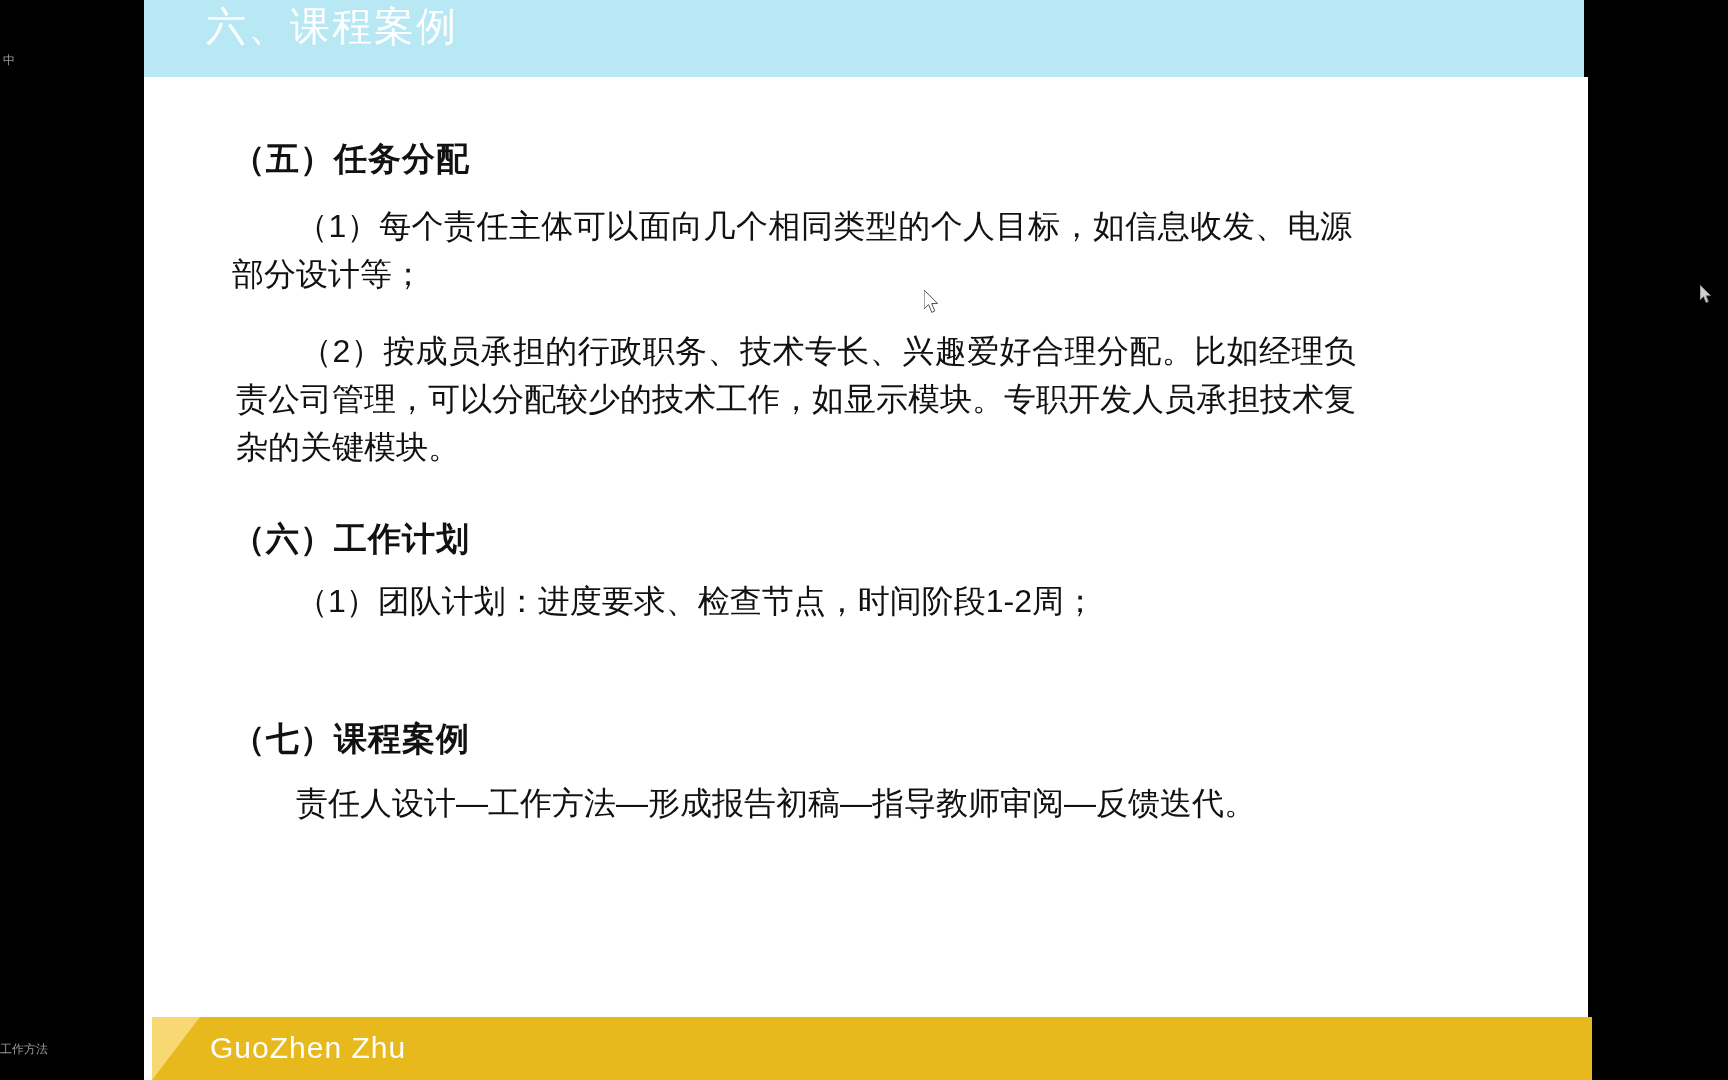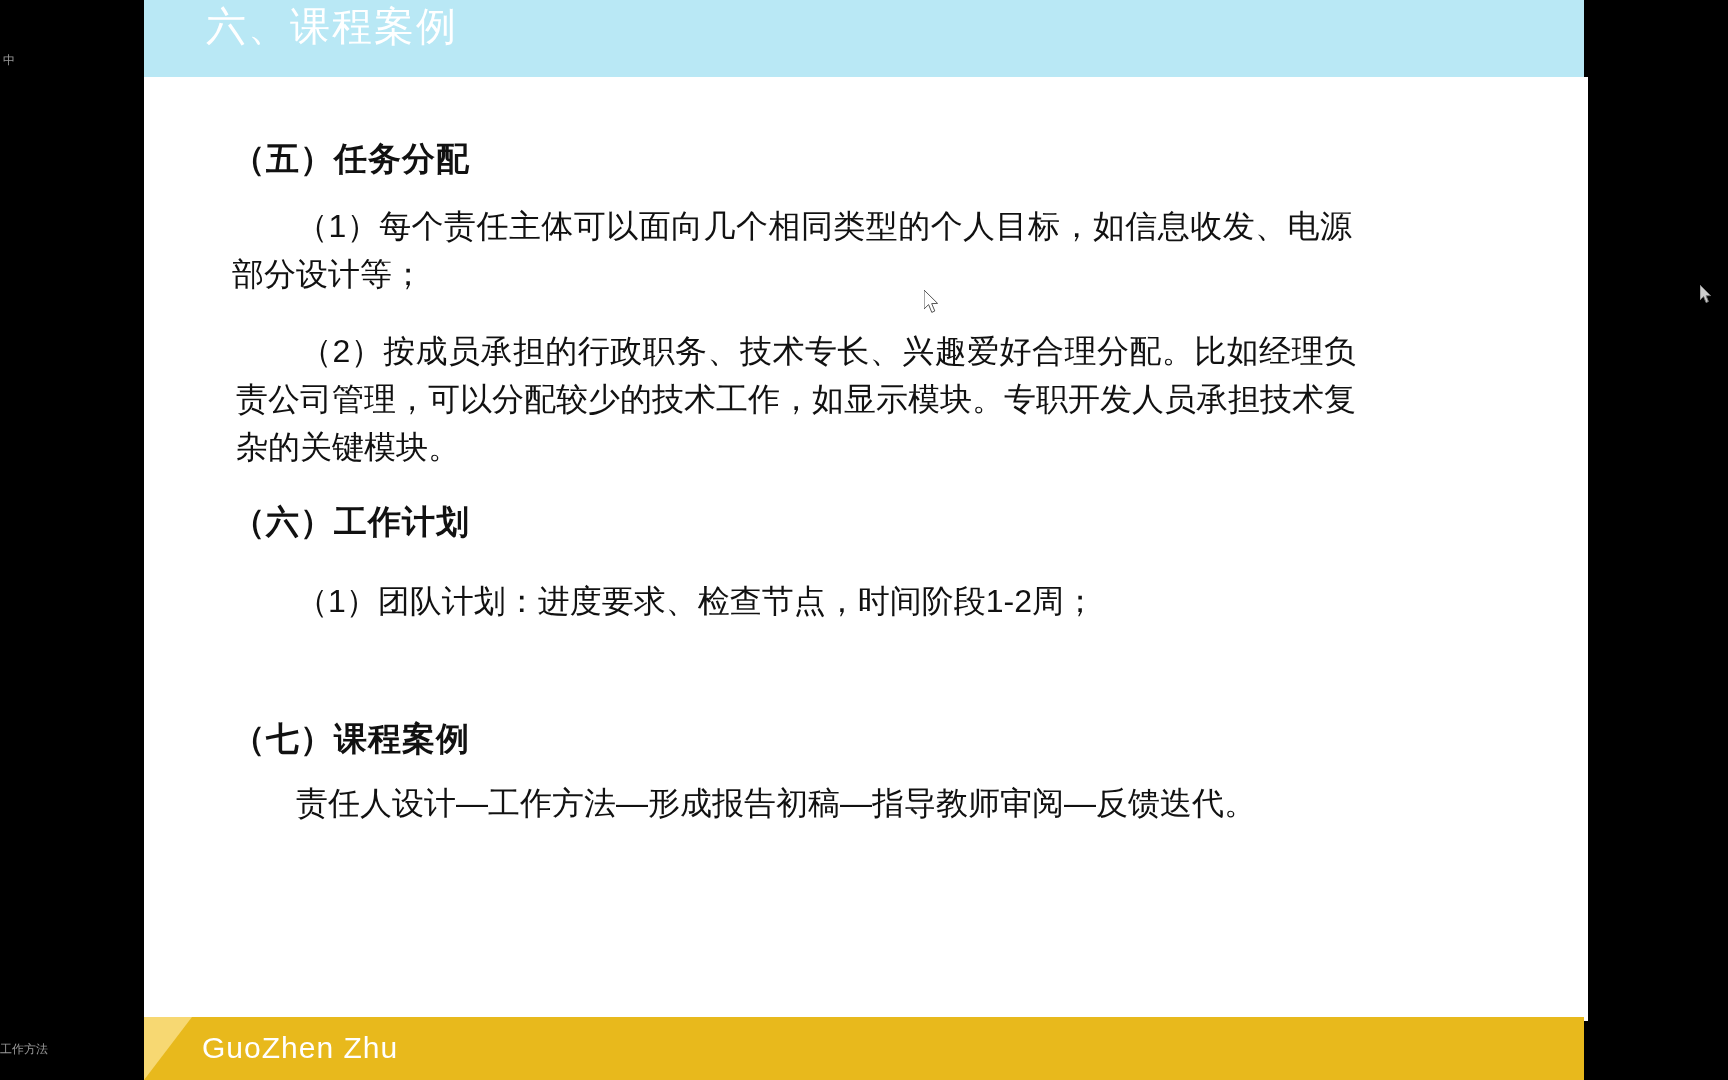--- a/index.html
+++ b/index.html
@@ -86,21 +86,21 @@
     color: #111111;
     line-height: 48px;
     width: 1120px;
     text-align: justify;
   }
   .indent {
     text-indent: 64px;
   }
   #slide-footer {
     position: absolute;
-    left: 0;
+    left: 8px;
     top: 1017px;
     width: 1440px;
     height: 63px;
     background: #e8b91c;
   }
   #footer-wedge {
     position: absolute;
     left: 0;
     top: 0;
     width: 0;
@@ -144,21 +144,21 @@
     </div>
 
     <div id="slide-body">
 
       <div class="heading" style="left:88px; top:60px;">（五）任务分配</div>
 
       <div class="para indent" style="left:88px; top:125px;">（1）每个责任主体可以面向几个相同类型的个人目标，如信息收发、电源部分设计等；</div>
 
       <div class="para indent" style="left:80px; top:250px;margin-left:12px;">（2）按成员承担的行政职务、技术专长、兴趣爱好合理分配。比如经理负责公司管理，可以分配较少的技术工作，如显示模块。专职开发人员承担技术复杂的关键模块。</div>
 
-      <div class="heading" style="left:88px; top:423px;">（六）工作计划</div>
+      <div class="heading" style="left:88px; top:440px;">（六）工作计划</div>
 
       <div class="para indent" style="left:88px; top:500px;">（1）团队计划：进度要求、检查节点，时间阶段1-2周；</div>
 
 
       <div class="heading" style="left:88px; top:640px;">（七）课程案例</div>
 
       <div class="para indent" style="left:88px; top:702px;">责任人设计—工作方法—形成报告初稿—指导教师审阅—反馈迭代。</div>
 
     </div>
 

